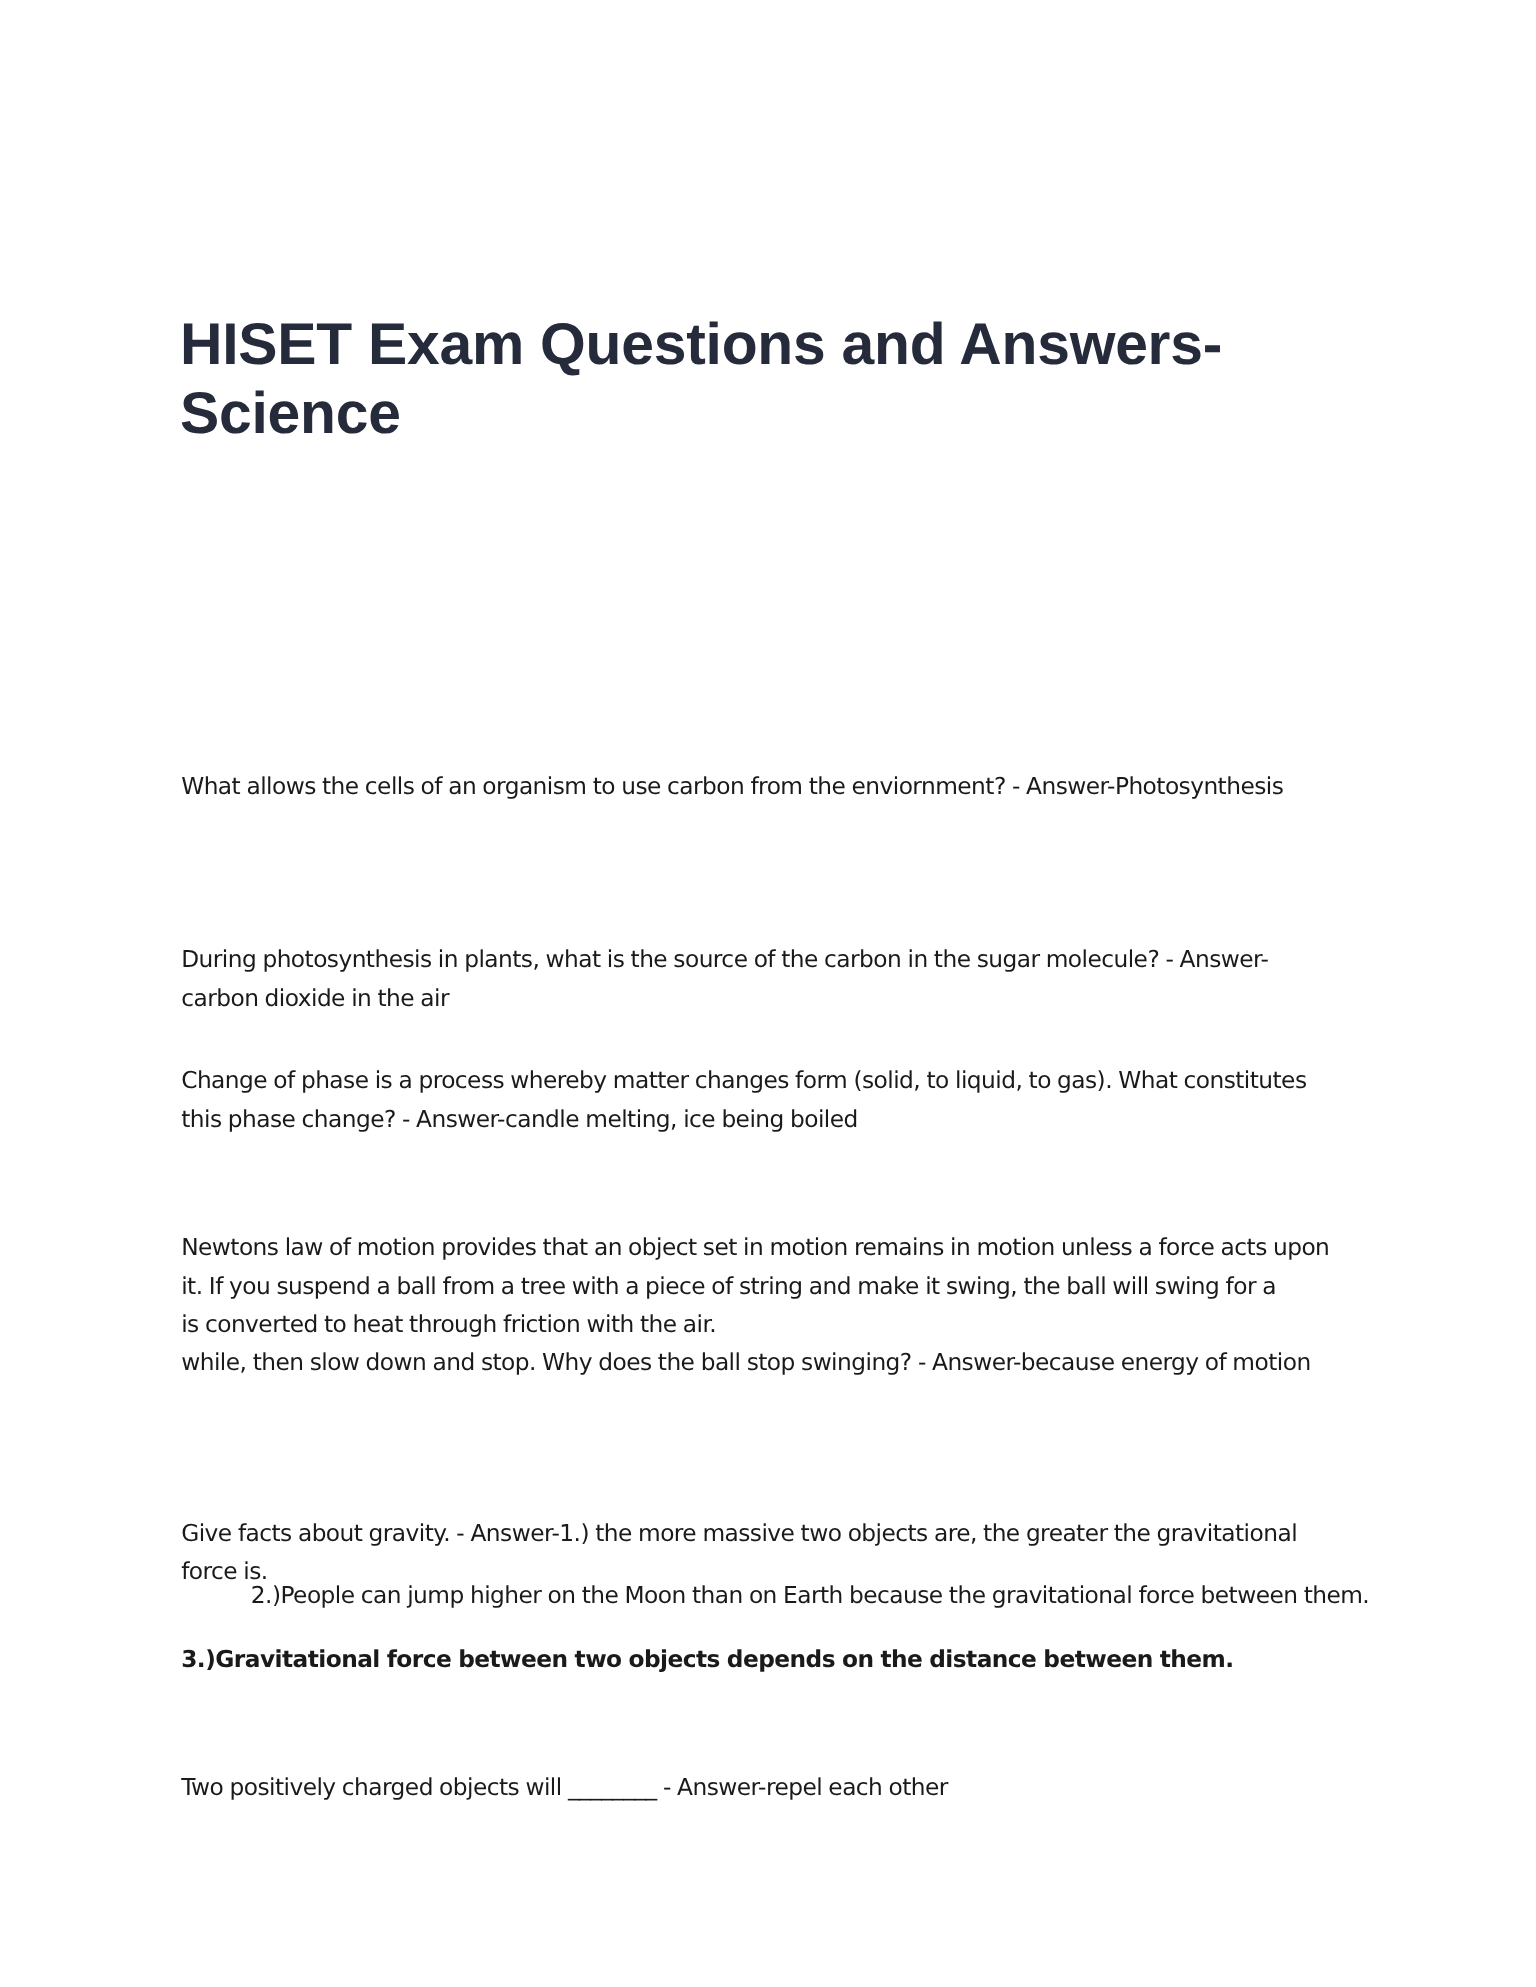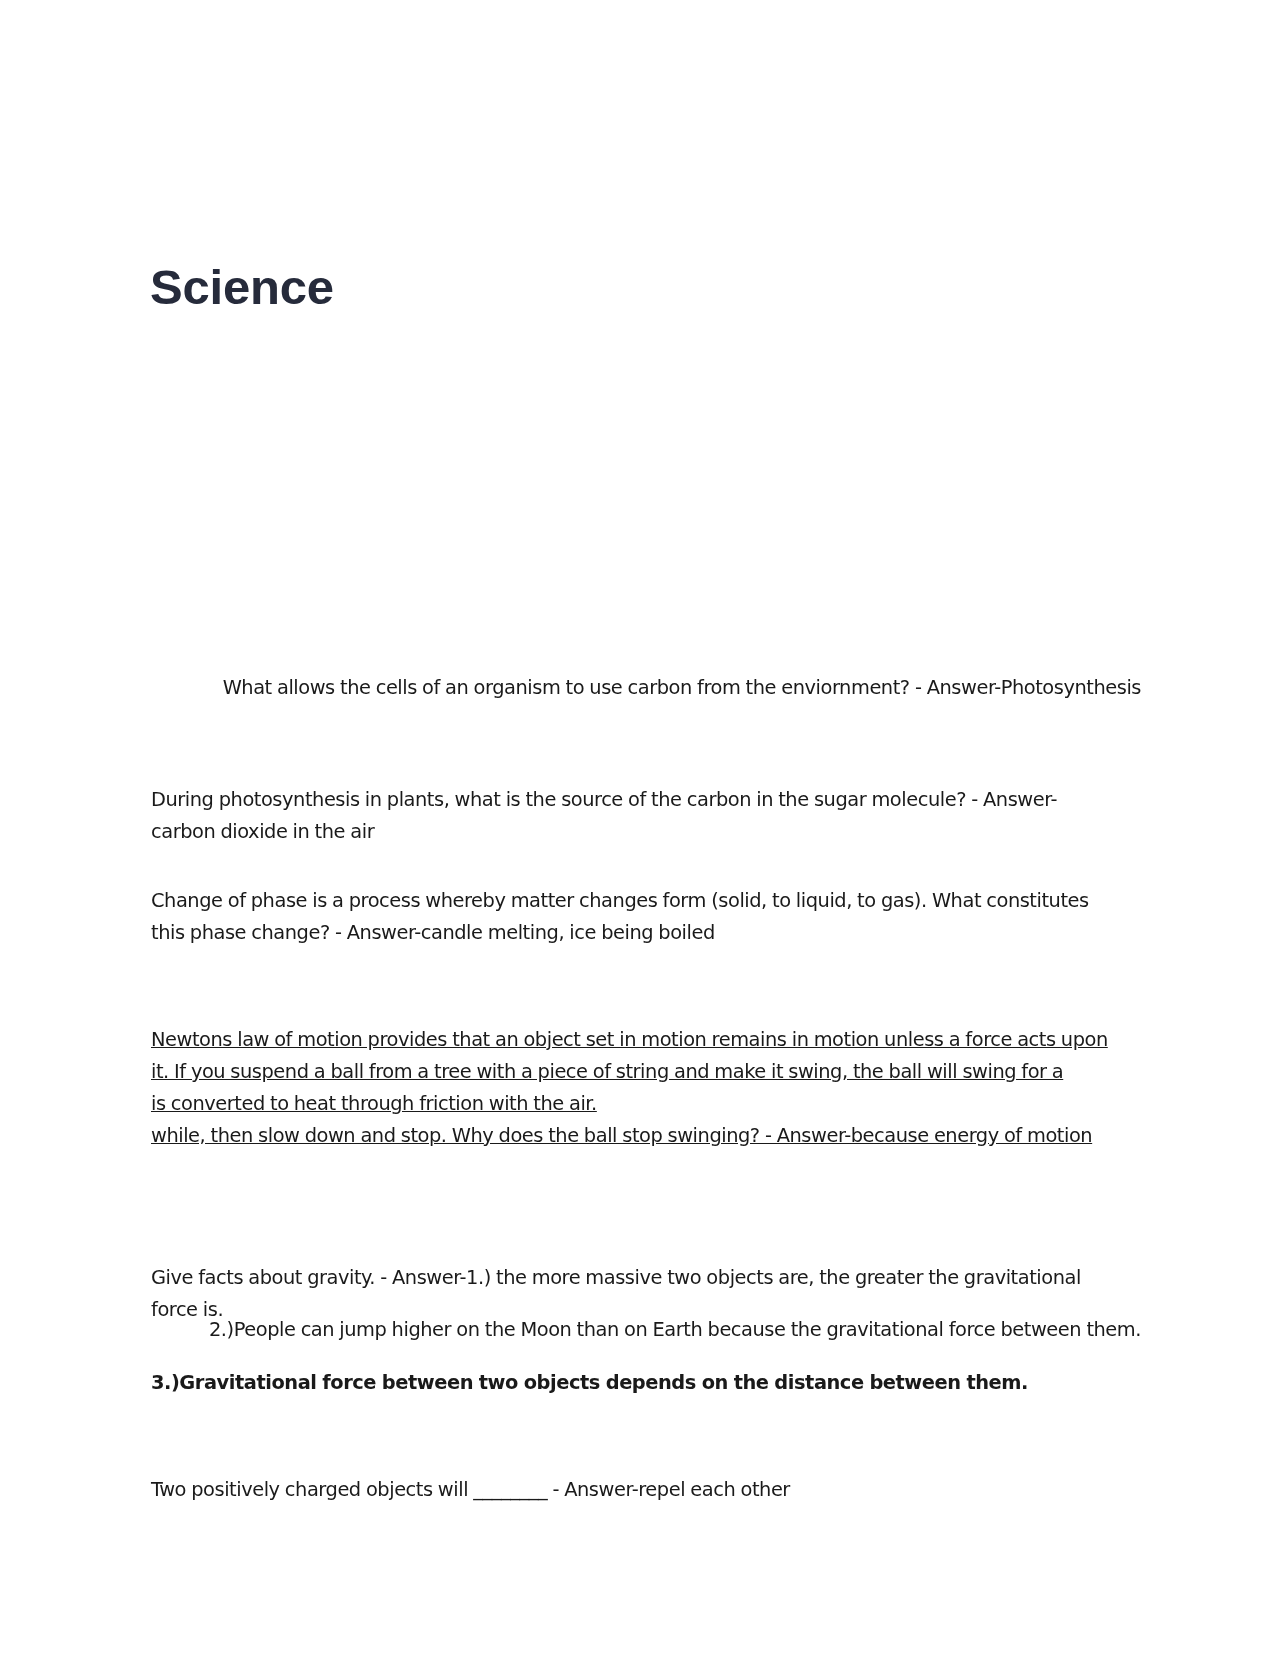--- a/index.html
+++ b/index.html
@@ -47,38 +47,39 @@
       word-spacing: -0.5px;
     }
     .para .ln { display: block; white-space: nowrap; }
   </style>
 </head>
 <body>
 
 <div class="page">
 
   <h1 class="title">
+    <span>HISET Exam Questions and Answers-</span>
     <span>Science</span>
   </h1>
 
-  <p class="para" style="top:672px;text-align:right;">
+  <p class="para" style="top:640px;">
     <span class="ln">What allows the cells of an organism to use carbon from the enviornment? -  Answer-Photosynthesis</span>
   </p>
 
   <p class="para" style="top:784px;">
     <span class="ln">During photosynthesis in plants, what is the source of the carbon in the sugar molecule? -  Answer-</span>
     <span class="ln">carbon dioxide in the air</span>
   </p>
 
   <p class="para" style="top:885px;">
     <span class="ln">Change of phase is a process whereby matter changes form (solid, to liquid, to gas). What constitutes</span>
     <span class="ln">this phase change? -  Answer-candle melting, ice being boiled</span>
   </p>
 
-  <p class="para" style="top:1024px;text-decoration:underline;">
+  <p class="para" style="top:1024px;">
     <span class="ln">Newtons law of motion provides that an object set in motion remains in motion unless a force acts upon</span>
     <span class="ln">it. If you suspend a ball from a tree with a piece of string and make it swing, the ball will swing for a</span>
     <span class="ln">is converted to heat through friction with the air.</span>
     <span class="ln">while, then slow down and stop. Why does the ball stop swinging? -  Answer-because energy of motion</span>
   </p>
 
   <p class="para" style="top:1262px;">
     <span class="ln">Give facts about gravity. -  Answer-1.) the more massive two objects are, the greater the gravitational</span>
     <span class="ln">force is.</span>
   </p>

